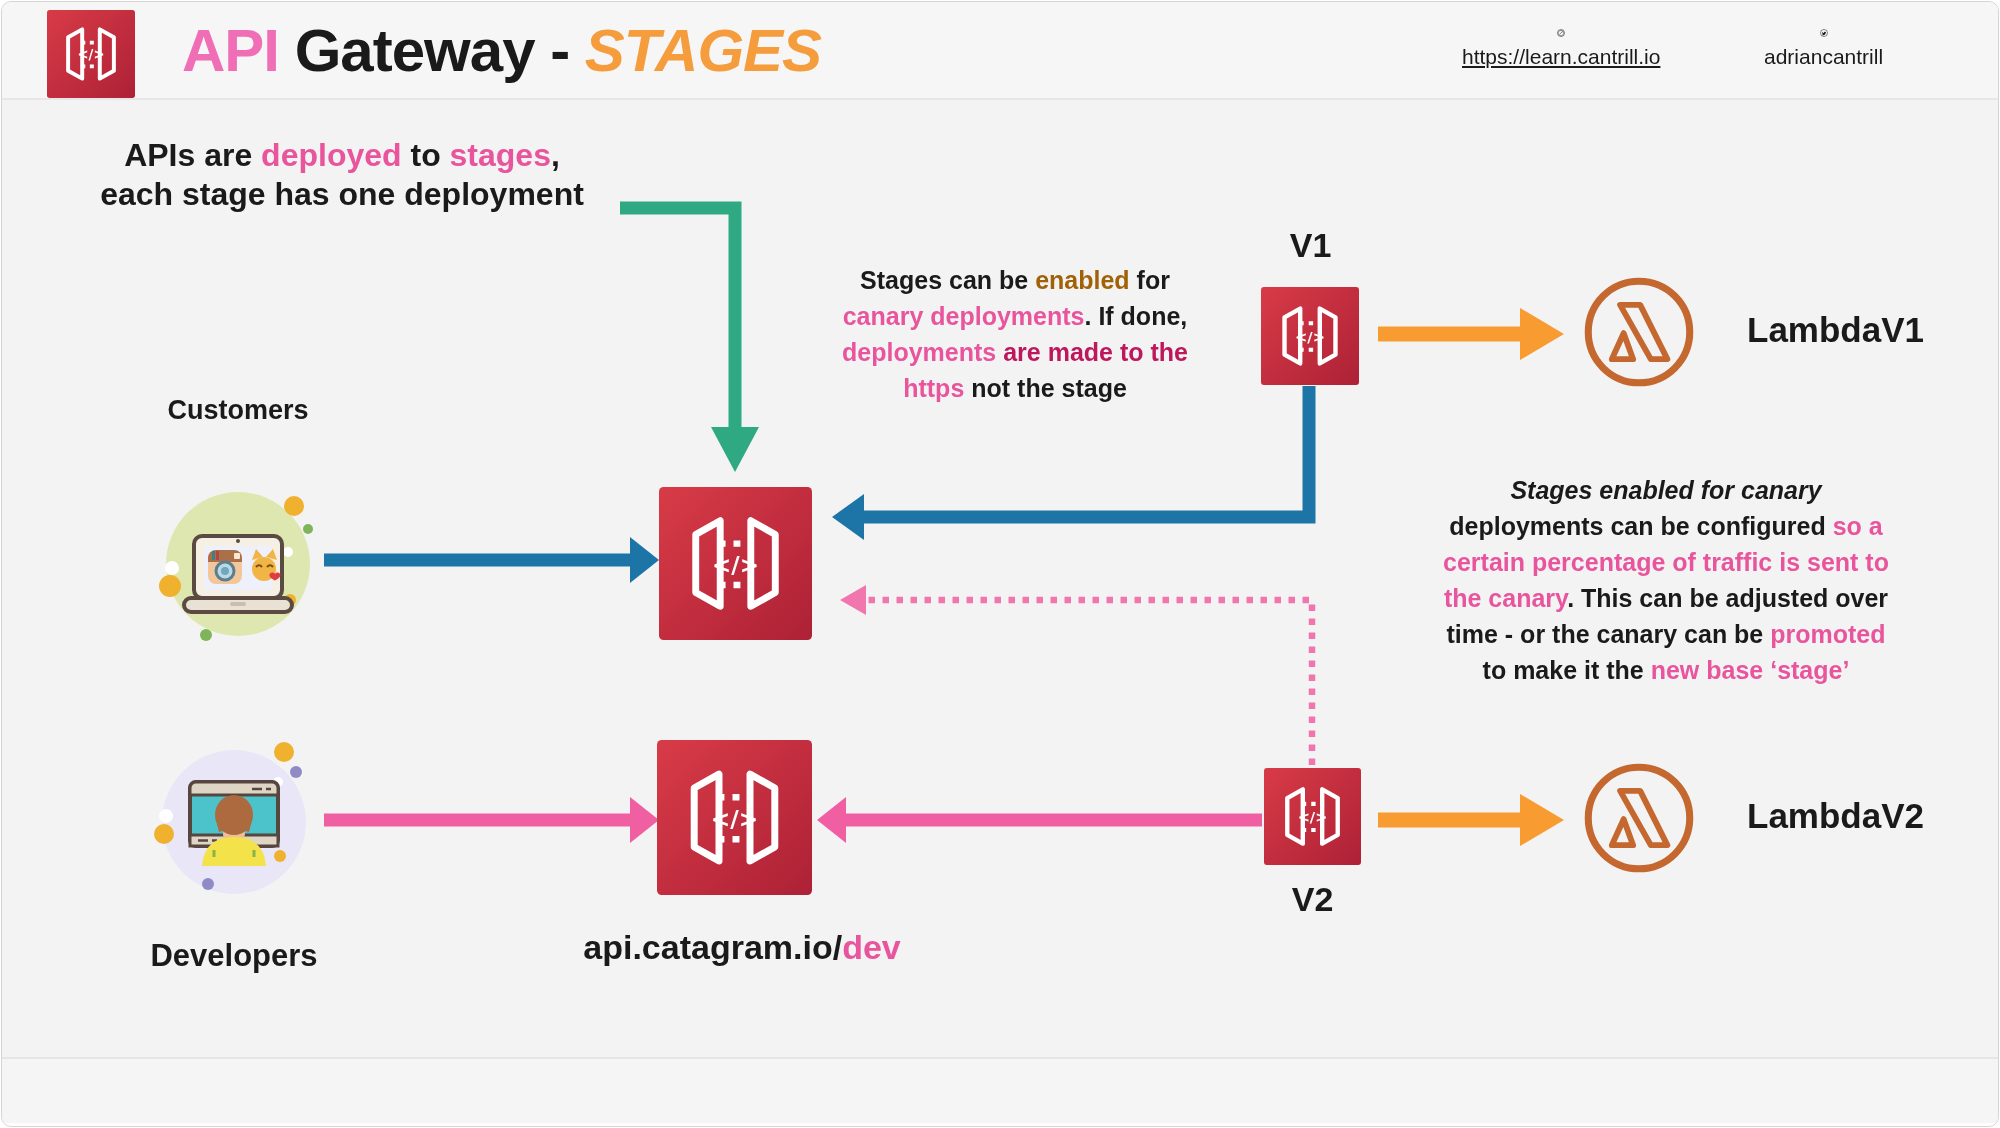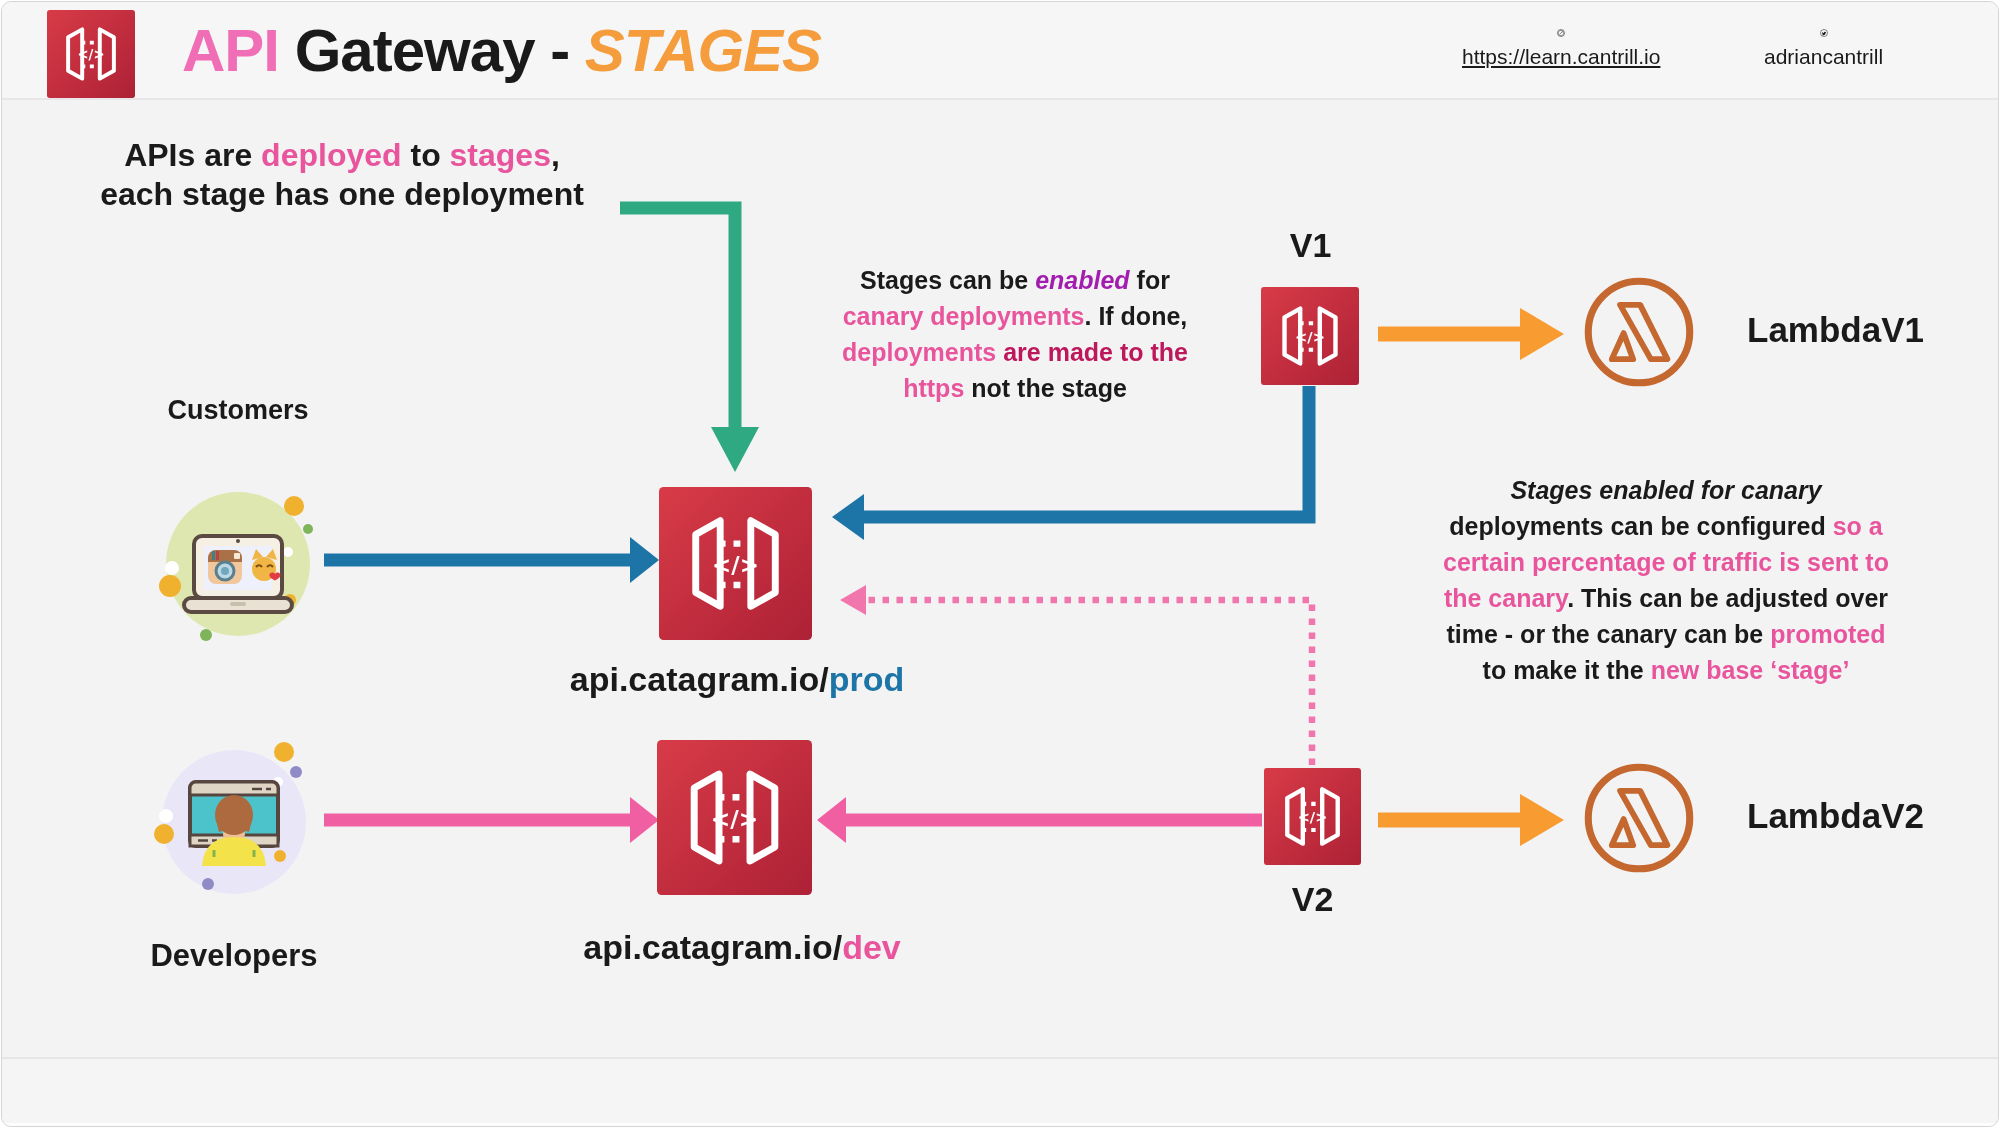--- a/index.html
+++ b/index.html
@@ -146,21 +146,21 @@
       <span class="hdr-text">adriancantrill</span>
     </div>
   </div>
 
   <div id="note-deploy" class="abs note">
     <div><span style="color: rgb(26, 26, 26);">APIs are </span><span style="color: rgb(232, 85, 157);">deployed</span><span style="color: rgb(26, 26, 26);"> to </span><span style="color: rgb(232, 85, 157);">stages</span><span style="color: rgb(26, 26, 26);">,</span></div>
     <div><span style="color: rgb(26, 26, 26);">each stage has one deployment</span></div>
   </div>
 
   <div id="note-canary" class="abs note">
-    <div><span style="color: rgb(26, 26, 26);">Stages can be </span><span style="color: #a21caf; font-style: italic;">enabled</span><span style="color: rgb(26, 26, 26);"> for</span></div>
+    <div><span style="color: rgb(26, 26, 26);">Stages can be </span><span style="color: #a16207;">enabled</span><span style="color: rgb(26, 26, 26);"> for</span></div>
     <div><span style="color: rgb(232, 85, 157);">canary deployments</span><span style="color: rgb(26, 26, 26);">. If done,</span></div>
     <div><span style="color: rgb(232, 85, 157);">deployments</span><span style="color: #be185d;"> are made to the</span></div>
     <div><span style="color: rgb(232, 85, 157);">https</span><span style="color: rgb(26, 26, 26);"> not the stage</span></div>
   </div>
 
   <div id="note-canary-config" class="abs note">
     <div><span style="color: rgb(26, 26, 26); font-style: italic;">Stages enabled for canary</span></div>
     <div><span style="color: rgb(26, 26, 26);">deployments can be configured </span><span style="color: rgb(232, 85, 157);">so a</span></div>
     <div><span style="color: rgb(232, 85, 157);">certain percentage of traffic is sent to</span></div>
     <div><span style="color: rgb(232, 85, 157);">the canary</span><span style="color: rgb(26, 26, 26);">. This can be adjusted over</span></div>
@@ -219,21 +219,20 @@
     <ellipse cx="90" cy="81" rx="19" ry="20" fill="#ad6a3e"></ellipse>
     <path d="M73 90 q17 -10 34 0 l-2 8 q-15 -7 -30 0 z" fill="#ad6a3e"></path>
     <path d="M58 132 Q60 103 90 103 Q120 103 122 132 Z" fill="#f4e24b"></path>
     <line x1="70" y1="116" x2="70" y2="123" stroke="#86b44a" stroke-width="3"></line>
     <line x1="110" y1="116" x2="110" y2="123" stroke="#86b44a" stroke-width="3"></line>
   </svg>
 
   <svg id="gw-prod" class="abs gw" viewBox="0 0 100 100">
       <use href="#sym-gateway"></use>
     </svg>
-  <div id="label-prod" class="abs big-label"><span style="color: rgb(26, 26, 26);">api.catagram.io/</span><span style="color: rgb(29, 116, 166);">prod</span></div>
 
   <svg id="gw-dev" class="abs gw" viewBox="0 0 100 100">
       <use href="#sym-gateway"></use>
     </svg>
   <div id="label-dev" class="abs big-label"><span style="color: rgb(26, 26, 26);">api.catagram.io/</span><span style="color: rgb(232, 85, 157);">dev</span></div>
 
   <div id="label-v1" class="abs big-label">V1</div>
   <svg id="gw-v1" class="abs gw" viewBox="0 0 100 100">
       <use href="#sym-gateway"></use>
     </svg>

